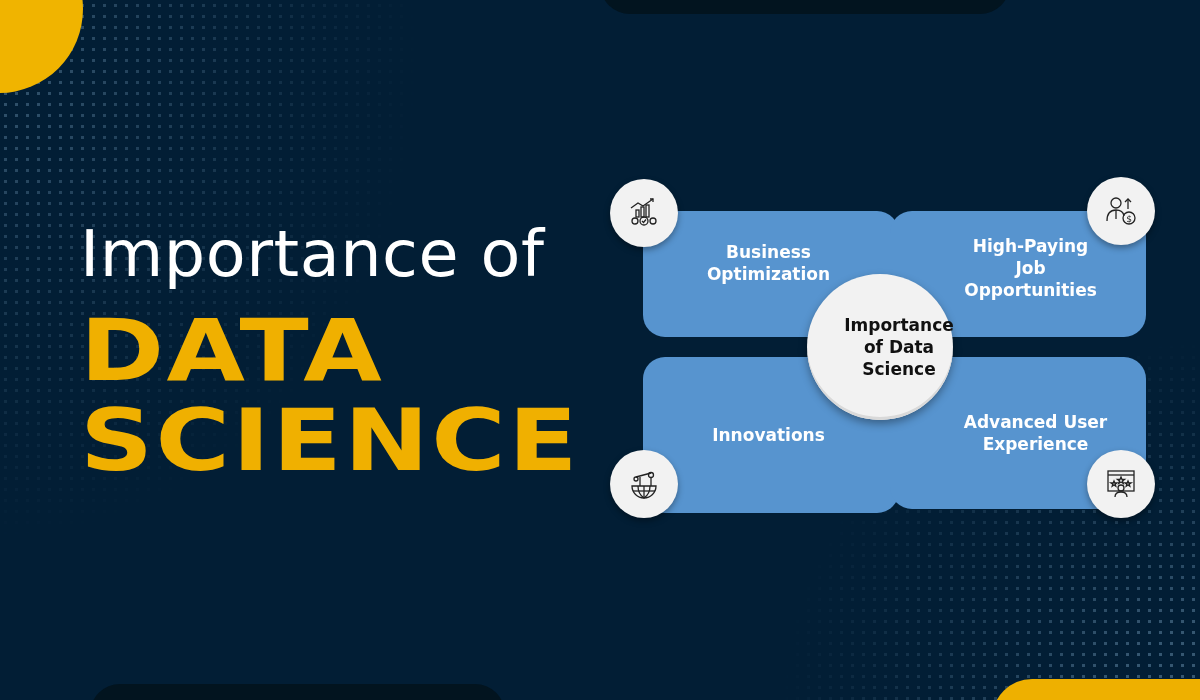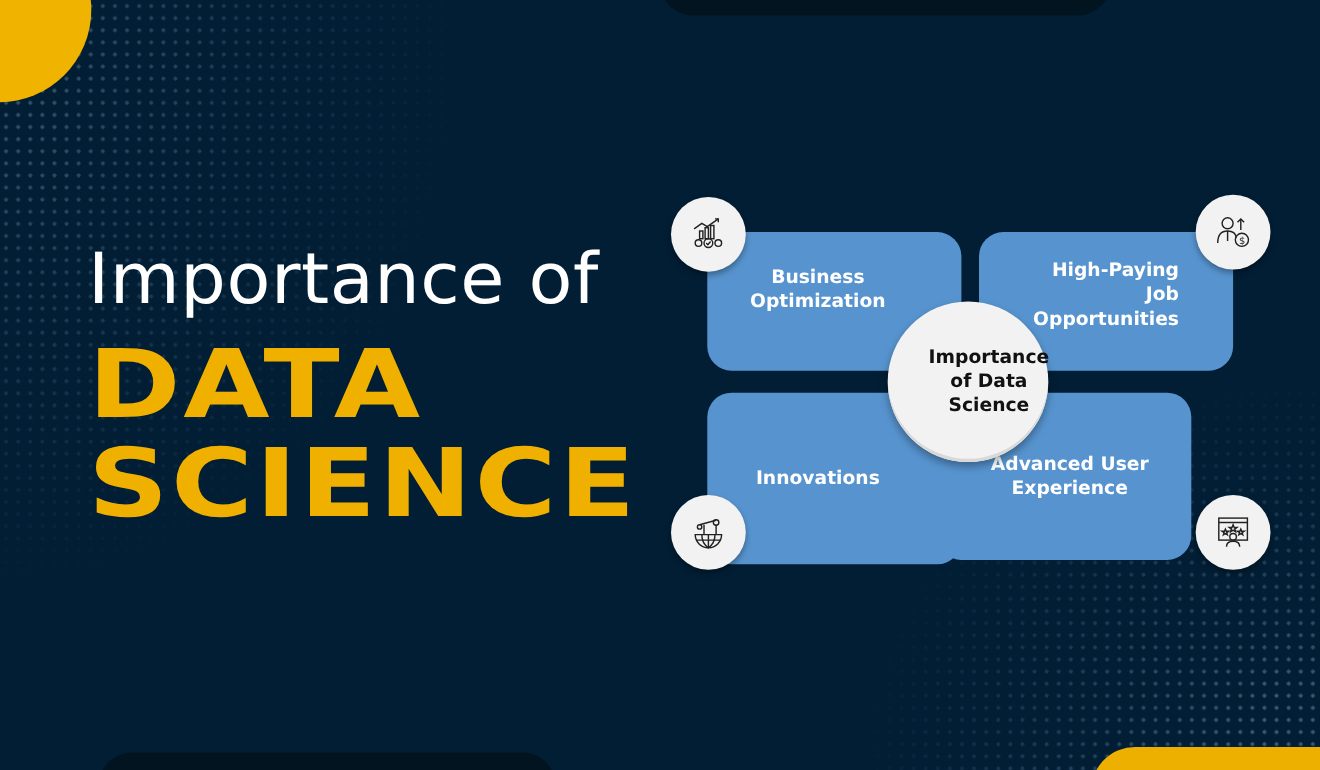--- a/index.html
+++ b/index.html
@@ -52,33 +52,33 @@
       position: absolute; left: 80px;
       color: #f0b000; font-size: 86px; font-weight: 900; line-height: 1;
       font-family: "DejaVu Sans", sans-serif;
       letter-spacing: 2px; white-space: nowrap;
     }
     .title-bold.l1 { top: 307px; transform: scaleX(1.18); transform-origin: left; }
     .title-bold.l2 { top: 397px; transform: scaleX(1.18); transform-origin: left; }
 
     .card {
       position: absolute; background: #5794cf; border-radius: 22px;
-      display: flex; align-items: center; justify-content: center; text-align: center;
+      display: flex; align-items: center; justify-content: center; text-align: center; padding-left: 25px;
     }
     .card-text {
       color: #ffffff; font-weight: bold; font-size: 17px; line-height: 22px;
       font-family: "DejaVu Sans", sans-serif;
     }
     .card-bo { left: 643px; top: 211px; width: 231px; height: 126px; }
     .card-hp { left: 890px; top: 211px; width: 231px; height: 126px; }
     .card-ia { left: 643px; top: 357px; width: 231px; height: 156px; }
-    .card-au { left: 852px; top: 357px; width: 231px; height: 152px; }
+    .card-au { left: 890px; top: 357px; width: 231px; height: 152px; }
 
     .card-bo .card-text { margin-top: -22px; margin-right: 30px; }
-    .card-hp .card-text { margin-top: -12px; margin-left: 0px; text-align: right; }
+    .card-hp .card-text { margin-top: -12px; margin-left: 0px; }
     .card-ia .card-text { margin-top: 0px; margin-right: 30px; }
     .card-au .card-text { margin-top: 0px; margin-left: 10px; }
 
     .icon-bubble {
       position: absolute; width: 68px; height: 68px; border-radius: 50%;
       background: #f2f2f2; box-shadow: 0 3px 6px rgba(0,0,0,0.35);
       display: flex; align-items: center; justify-content: center;
     }
     .icon-bubble svg { width: 34px; height: 34px; }
     .ib-bo { left: 610px; top: 179px; }

